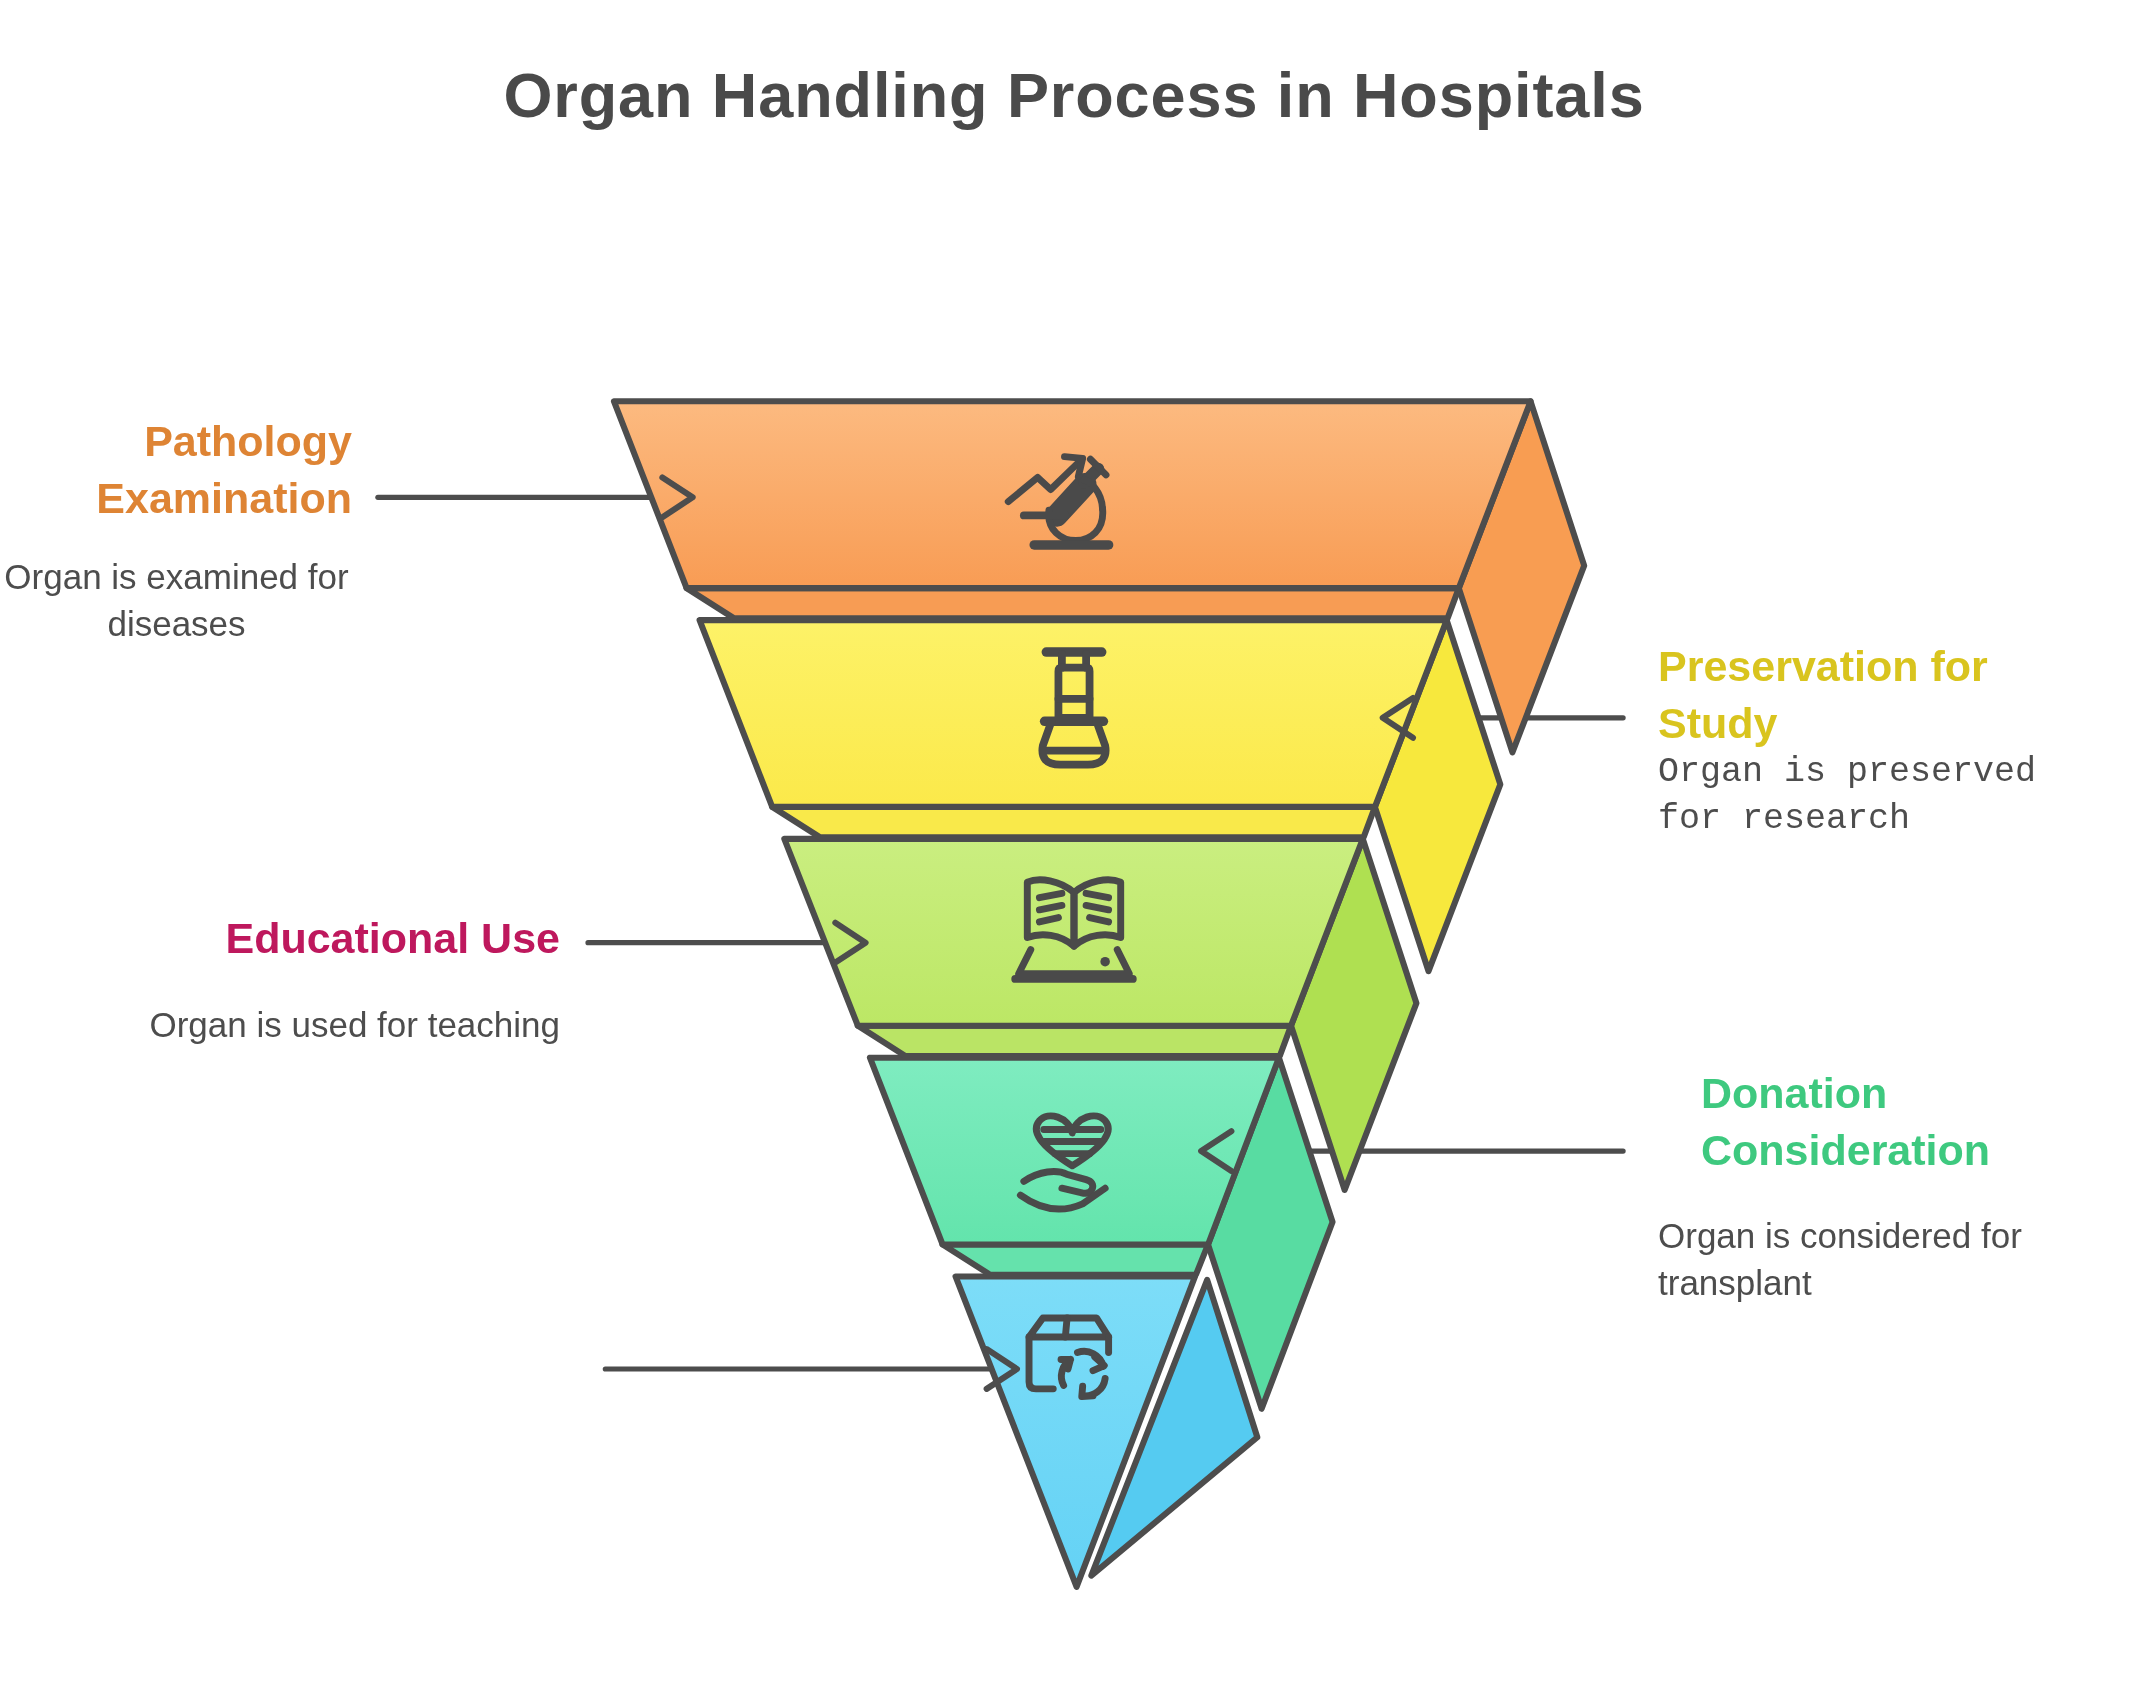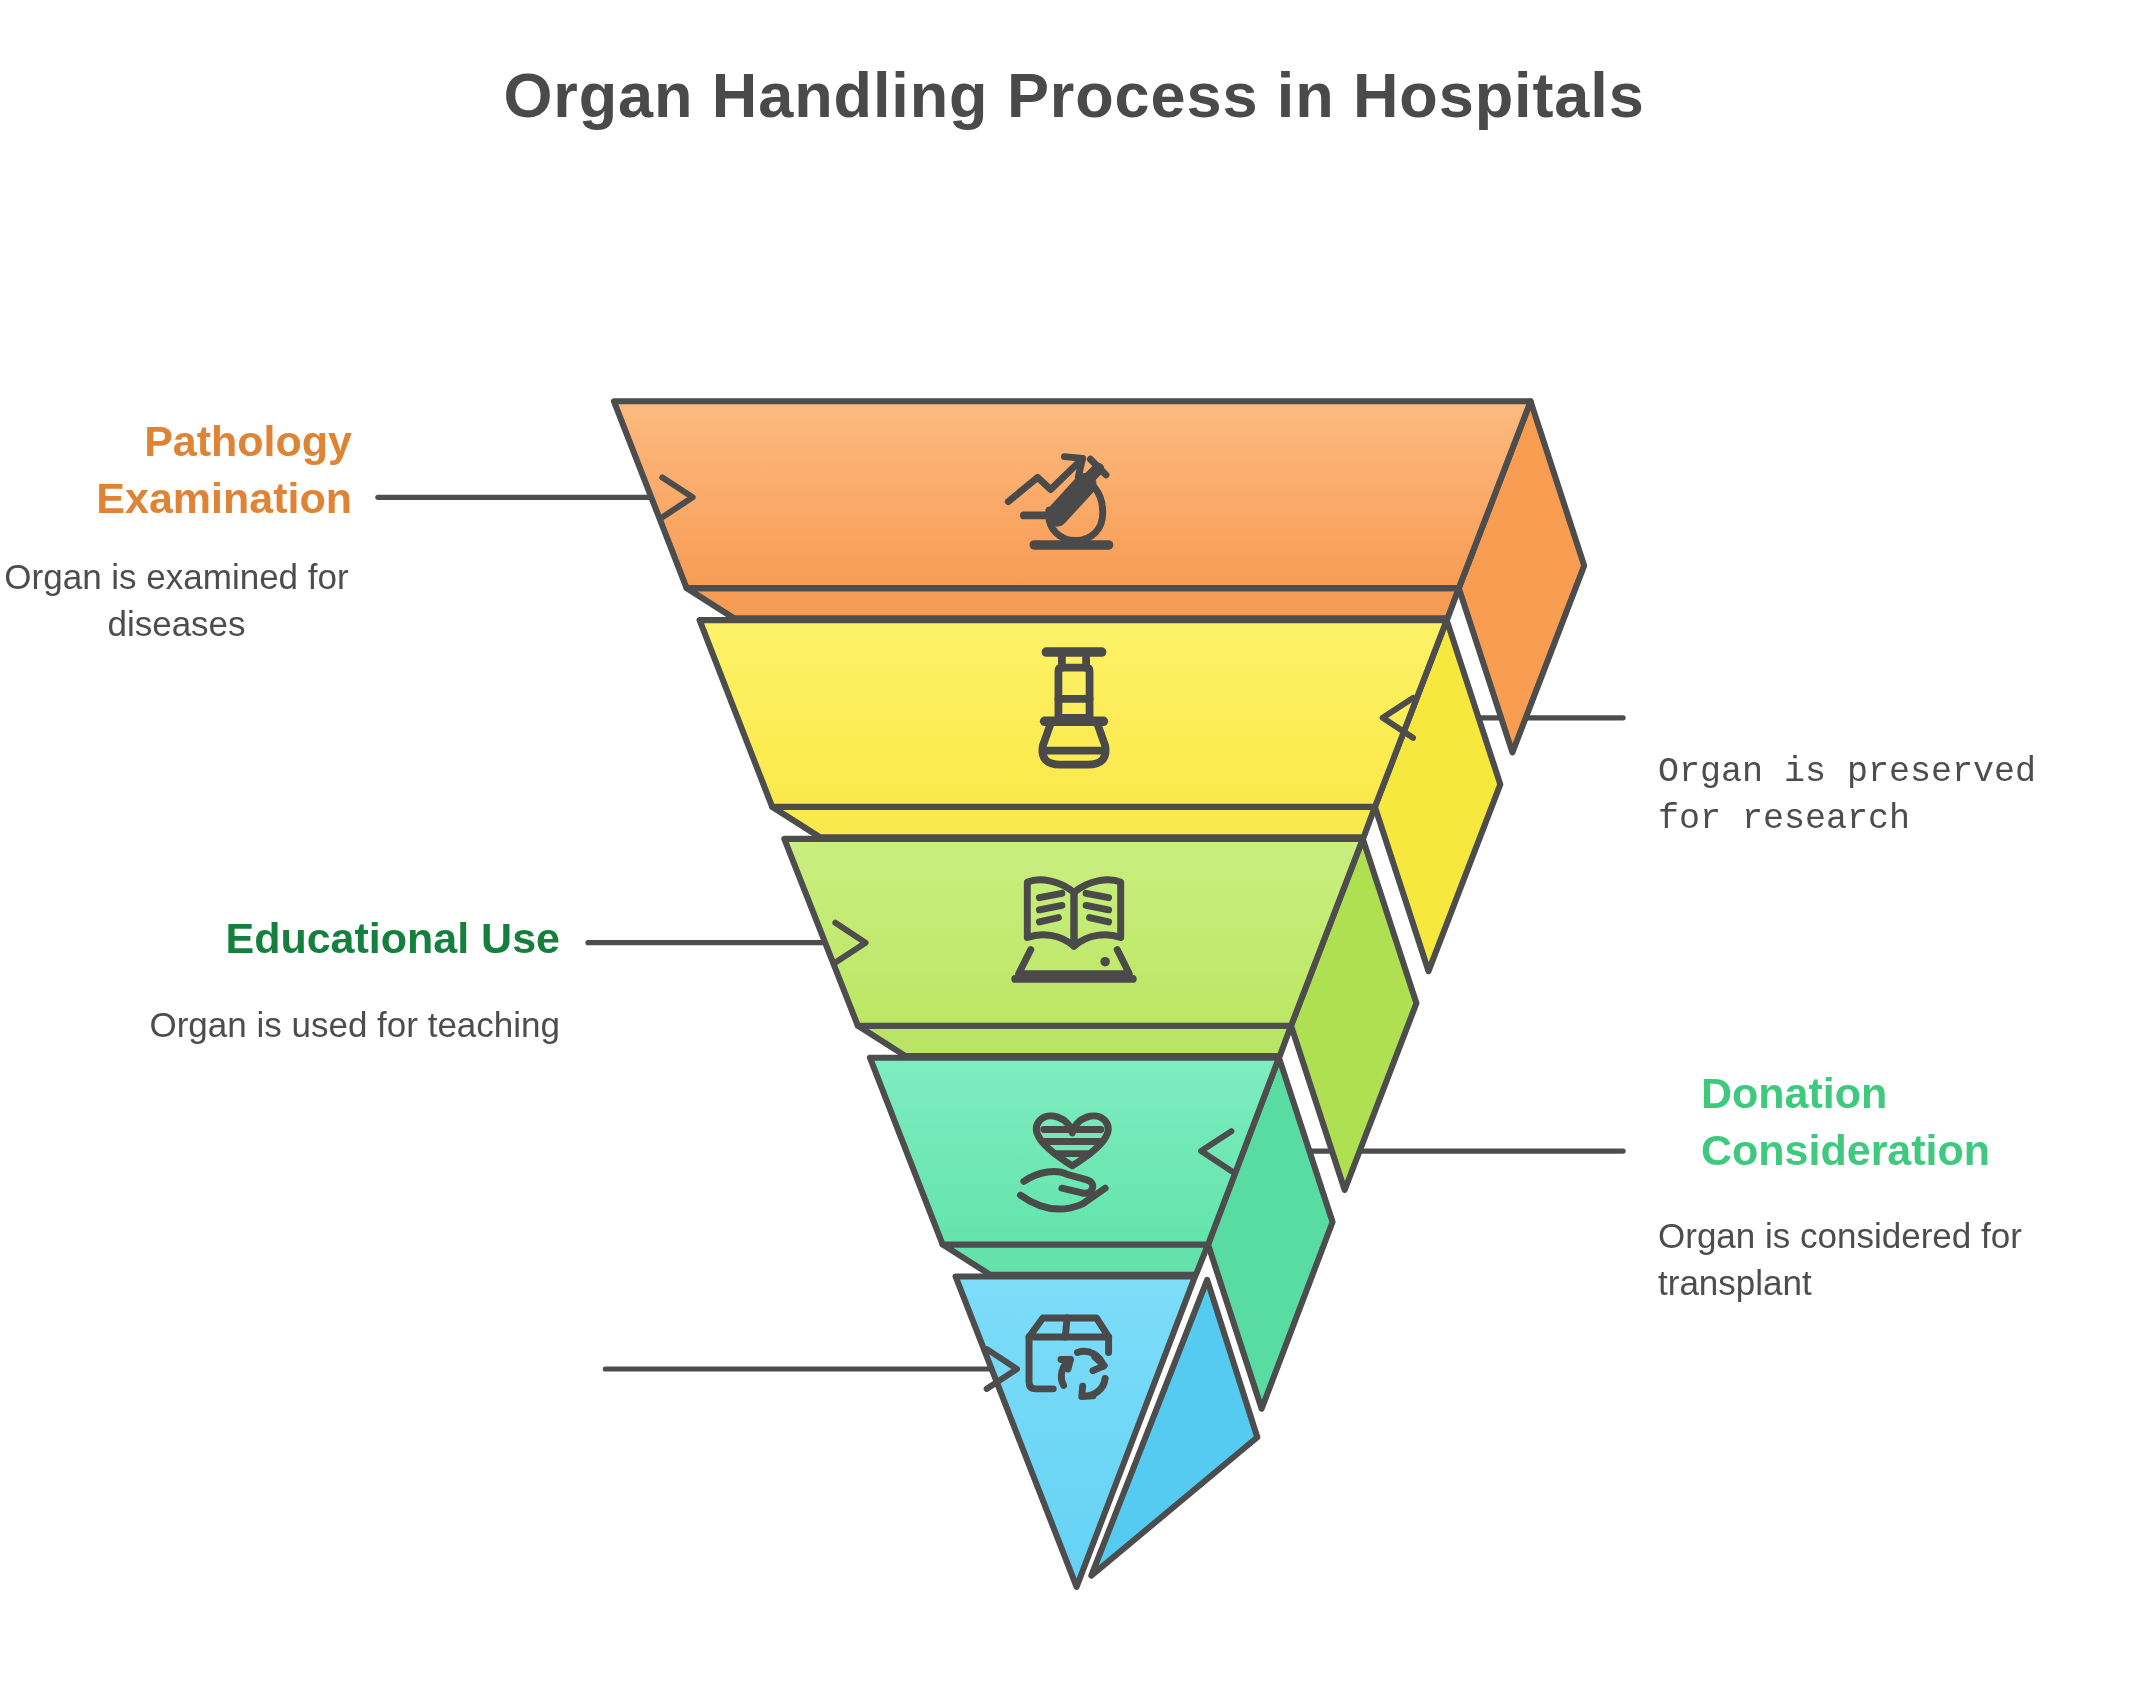--- a/index.html
+++ b/index.html
@@ -4,21 +4,21 @@
 <style>
   html,body{margin:0;padding:0;background:#ffffff;}
   #stage{position:relative;width:2148px;height:1702px;background:#ffffff;overflow:hidden;
          font-family:"Liberation Sans",sans-serif;}
   svg{position:absolute;left:0;top:0;}
   .txt{position:absolute;}
   .title{left:0;top:59px;width:2148px;text-align:center;font-size:63px;font-weight:700;color:#4A4A4A;letter-spacing:0.9px;}
   .h{font-size:43px;font-weight:700;line-height:57px;}
   .d{font-size:35px;font-weight:400;line-height:47px;color:#4D4D4D;}
   .ar{text-align:right;} .al{text-align:left;}
-  .c1{color:#DE8434;} .c2{color:#D9C41E;} .c3{color:#15803d;} .c4{color:#3EC97F;} .c5{color:#29ABE2;}
+  .c1{color:#DE8434;} .c2{color:#D9C41E;} .c3{color:#be185d;} .c4{color:#3EC97F;} .c5{color:#29ABE2;}
   
   .lb1{left:67px;  top:413px;  width:285px;}
   .db1{left:0px;   top:553px;  width:353px;text-align:center;}
   .lb2{left:1658px;top:638px;  width:380px;}
   .db2{left:1658px;top:749px;  width:389px;font-family:Liberation Mono, monospace;}
   .lb3{left:128px; top:910px; width:432px;}
   .db3{left:82px;  top:1001px; width:478px;}
   .lb4{left:1658px;top:1065px; width:415px;margin-left:43px;}
   .db4{left:1658px;top:1212px; width:406px;}
   .lb5{left:85px;  top:1340px; width:476px;}
@@ -152,20 +152,21 @@
         <path d="M106,88 A23,23 0 0 1 80,108 M80,97 L79,109 L92,108"></path>
       </g>
     </g>
   </svg>
 
   <div class="txt title">Organ Handling Process in Hospitals</div>
 
   <div class="txt h ar c1 lb1">Pathology Examination</div>
   <div class="txt d ar db1">Organ is examined for diseases</div>
 
+  <div class="txt h al c2 lb2">Preservation for Study</div>
   <div class="txt d al db2">Organ is preserved for research</div>
 
   <div class="txt h ar c3 lb3">Educational Use</div>
   <div class="txt d ar db3">Organ is used for teaching</div>
 
   <div class="txt h al c4 lb4">Donation Consideration</div>
   <div class="txt d al db4">Organ is considered for transplant</div>
 
 
 </div>

